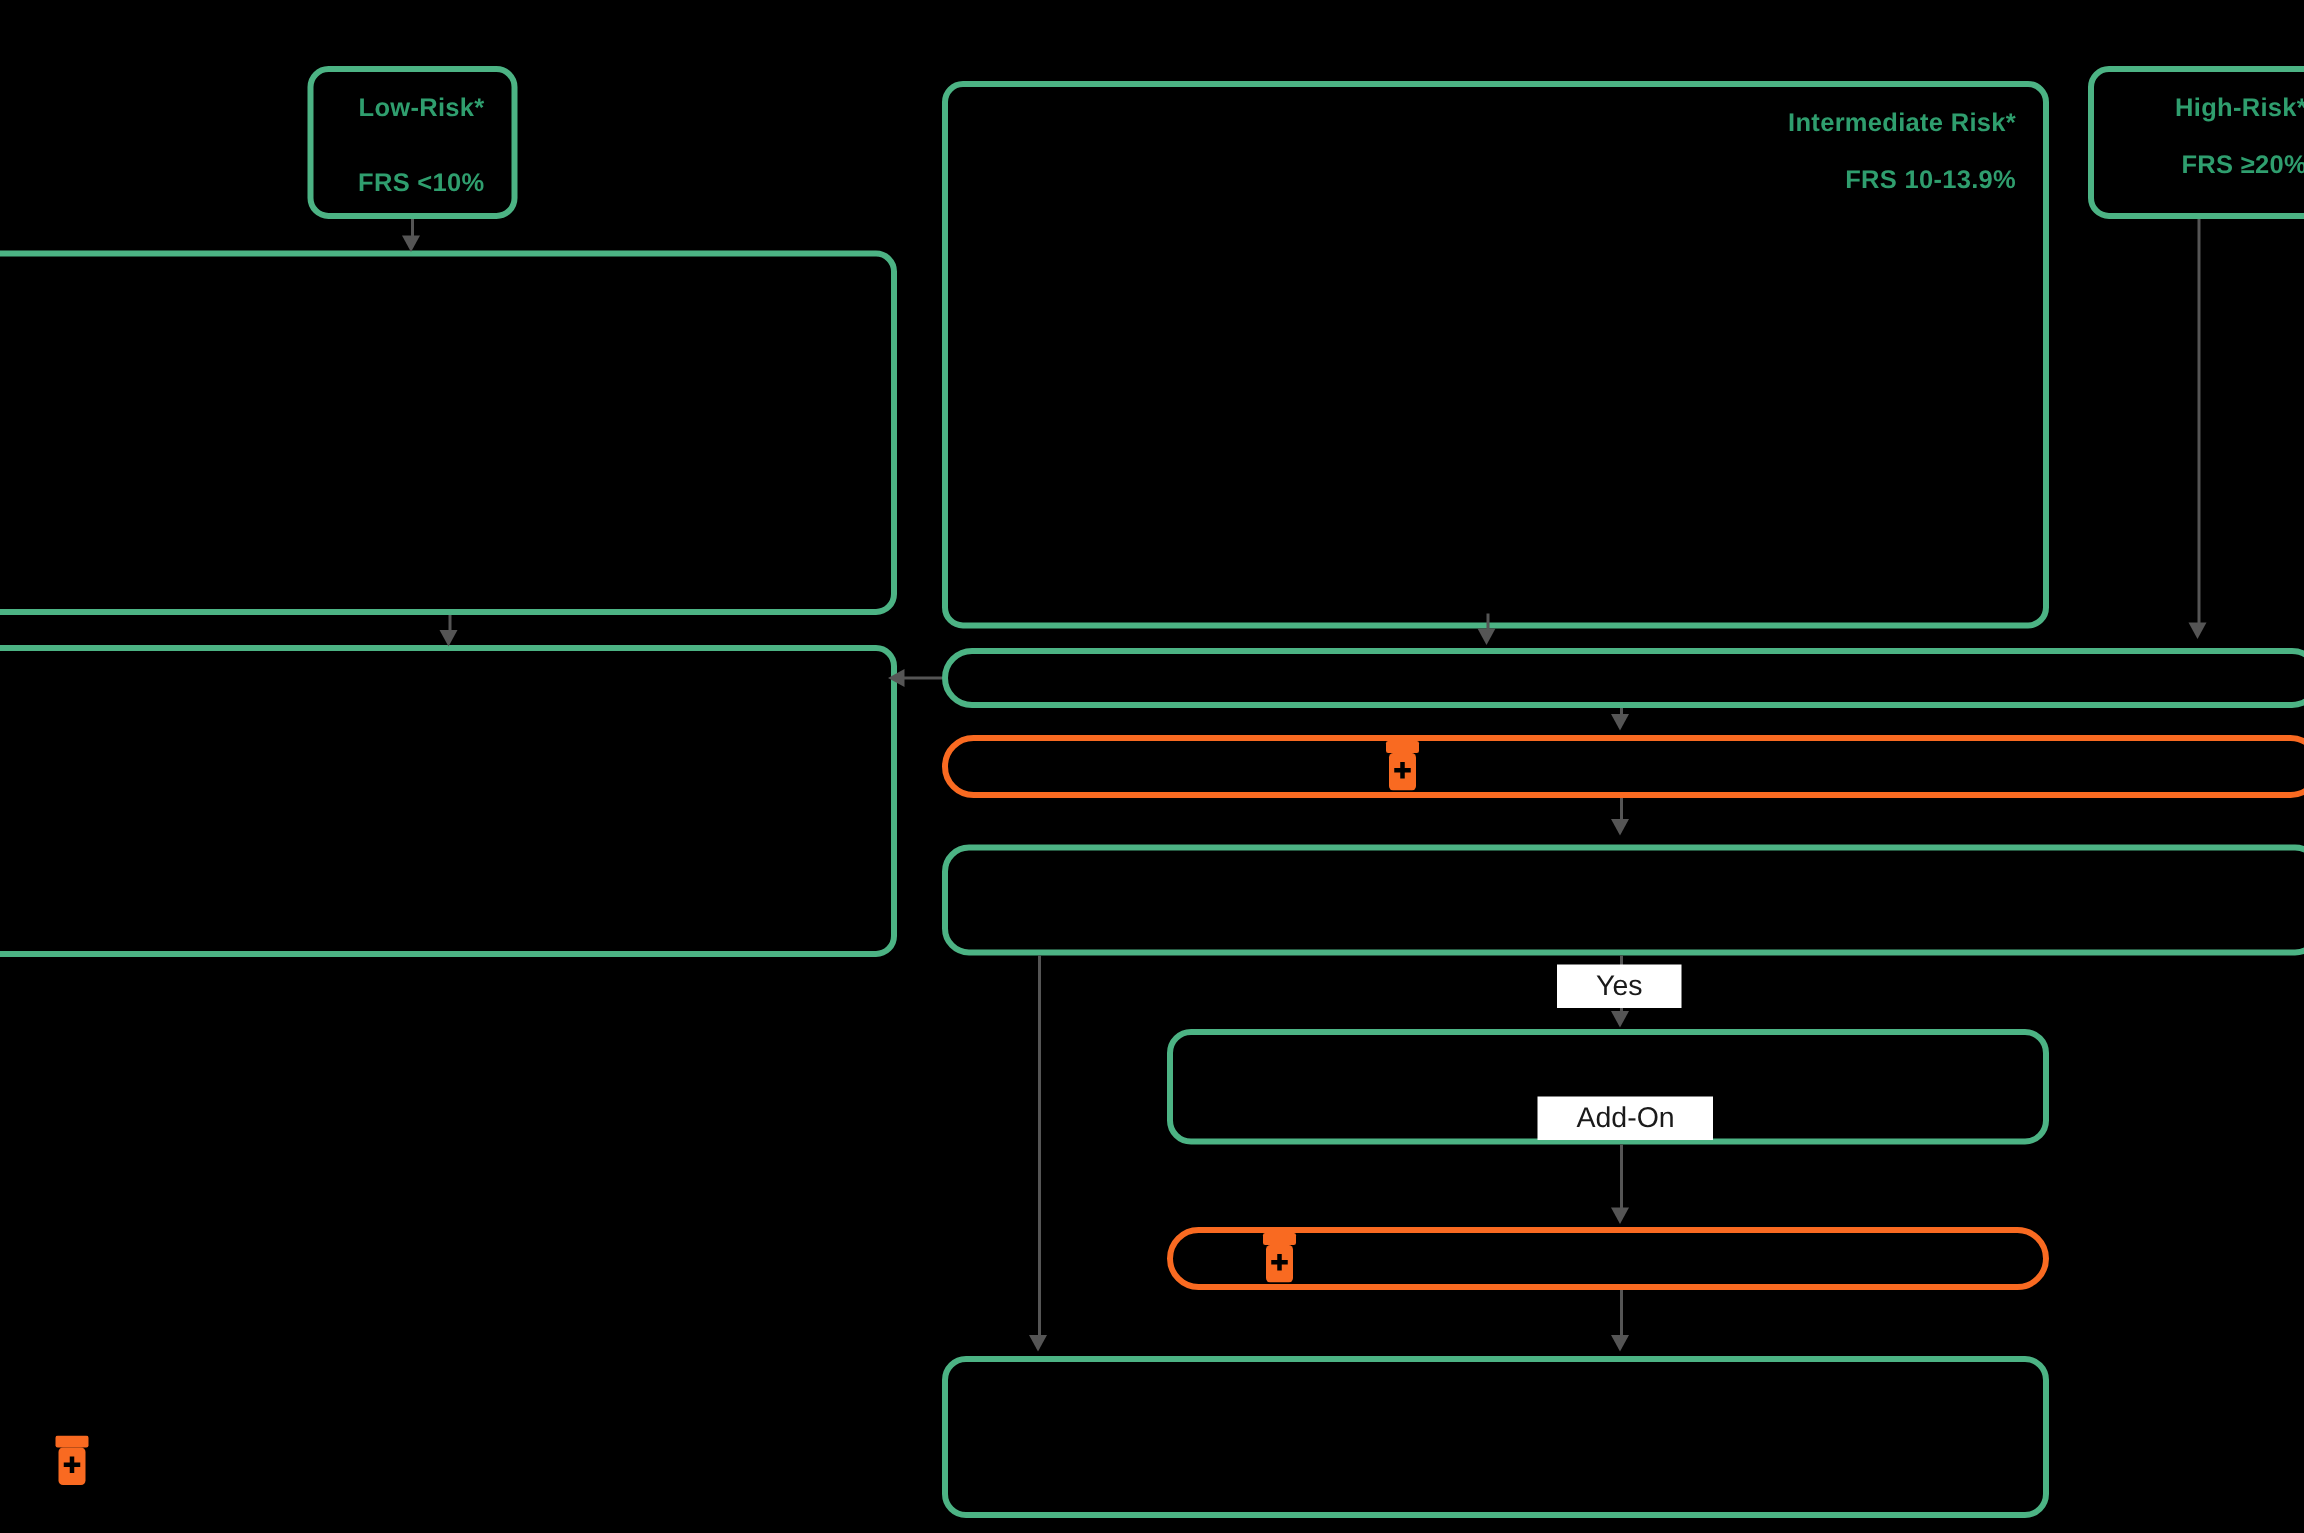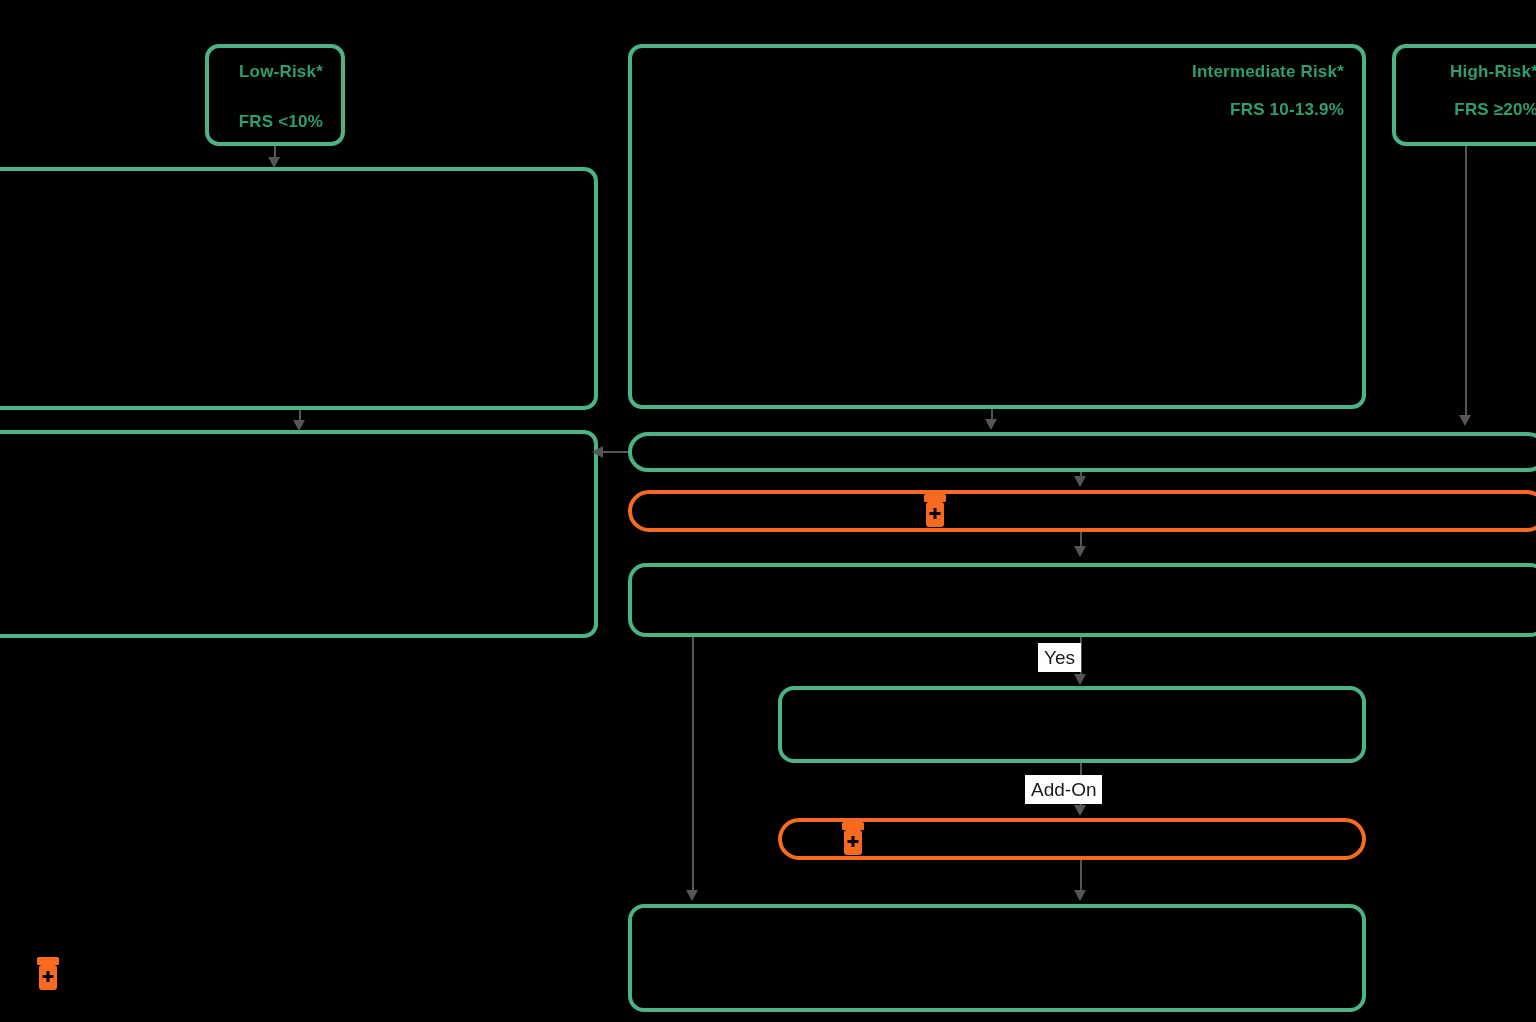--- a/index.html
+++ b/index.html
@@ -73,21 +73,21 @@
     border-top: 6px solid transparent;
     border-bottom: 6px solid transparent;
     border-right: 11px solid #555555;
   }
   .edge-label {
     position: absolute;
     background: #ffffff;
     color: #1a1a1a;
     font-size: 19px;
     line-height: 1;
-    padding: 5px 6px;
+    padding: 5px 26px;
     white-space: nowrap;
     text-align: center;
   }
   
   .pill-icon {
     position: absolute;
     width: 26px;
     height: 33px;
   }
   .legend-text {
@@ -100,21 +100,21 @@
 </head>
 <body>
 
 <div id="canvas">
 
   <div class="node green pad" style="left:205px; top:44px; width:140px; height:102px; border-radius:14px;">
     <div class="node-title">Low-Risk*</div>
     <div class="node-sub" style="margin-top:30px;">FRS &lt;10%</div>
   </div>
 
-  <div class="node green pad" style="left:628px; top:44px; width:738px; height:365px; border-radius:14px;">
+  <div class="node green pad" style="left:628px; top:54px; width:738px; height:365px; border-radius:14px;">
     <div class="node-title">Intermediate Risk*</div>
     <div class="node-sub" style="margin-top:18px;">FRS 10-13.9%</div>
     <div class="node-body" style="margin-top:14px;"></div>
   </div>
 
   <div class="node green pad" style="left:1392px; top:44px; width:168px; height:102px; border-radius:14px;">
     <div class="node-title">High-Risk*</div>
     <div class="node-sub" style="margin-top:18px;">FRS ≥20%</div>
   </div>
 
@@ -186,21 +186,21 @@
   <div class="arrowhead down" style="left:1074px; top:476px;"></div>
 
   <div class="edge v" style="left:1080px; top:532px; height:16px;"></div>
   <div class="arrowhead down" style="left:1074px; top:546px;"></div>
 
   <div class="edge v" style="left:1080px; top:637px; height:44px;"></div>
   <div class="edge-label" style="left:1038px; top:643px;">Yes</div>
   <div class="arrowhead down" style="left:1074px; top:674px;"></div>
 
   <div class="edge v" style="left:1080px; top:763px; height:46px;"></div>
-  <div class="edge-label" style="left:1025px; top:775px;">Add-On</div>
+  <div class="edge-label" style="left:1025px; top:731px;">Add-On</div>
   <div class="arrowhead down" style="left:1074px; top:805px;"></div>
 
   <div class="edge v" style="left:1080px; top:860px; height:34px;"></div>
   <div class="arrowhead down" style="left:1074px; top:890px;"></div>
 
   <div class="edge v" style="left:692px; top:637px; height:257px;"></div>
   <div class="arrowhead down" style="left:686px; top:890px;"></div>
 
   <span class="pill-icon" style="left:35px; top:957px;">
     <svg viewBox="0 0 26 33" width="26" height="33" aria-hidden="true">

